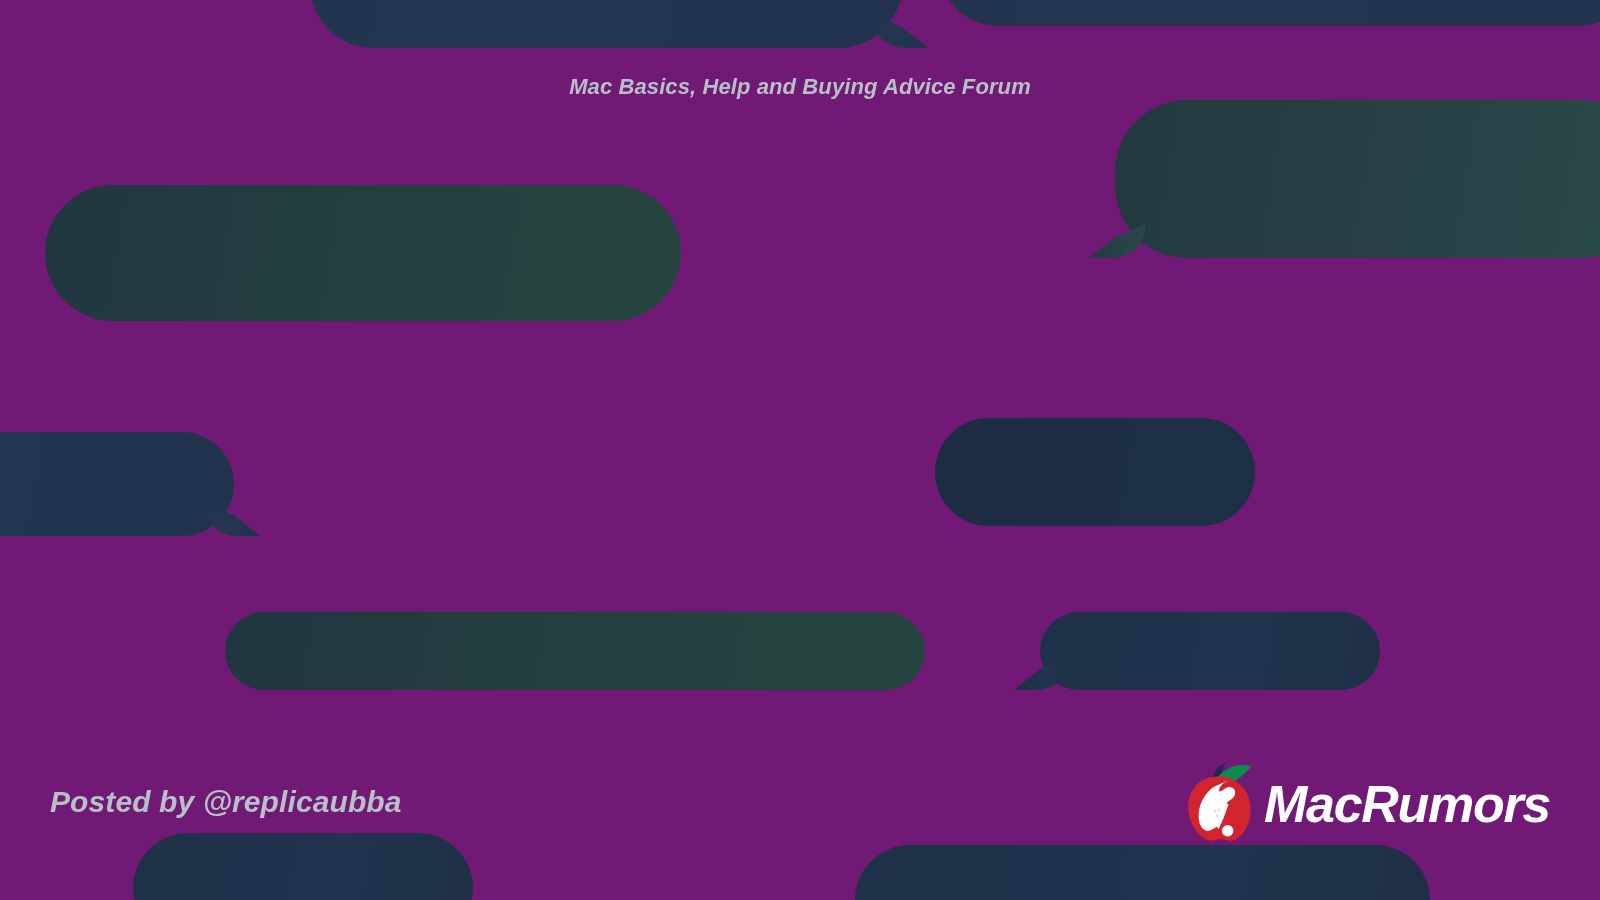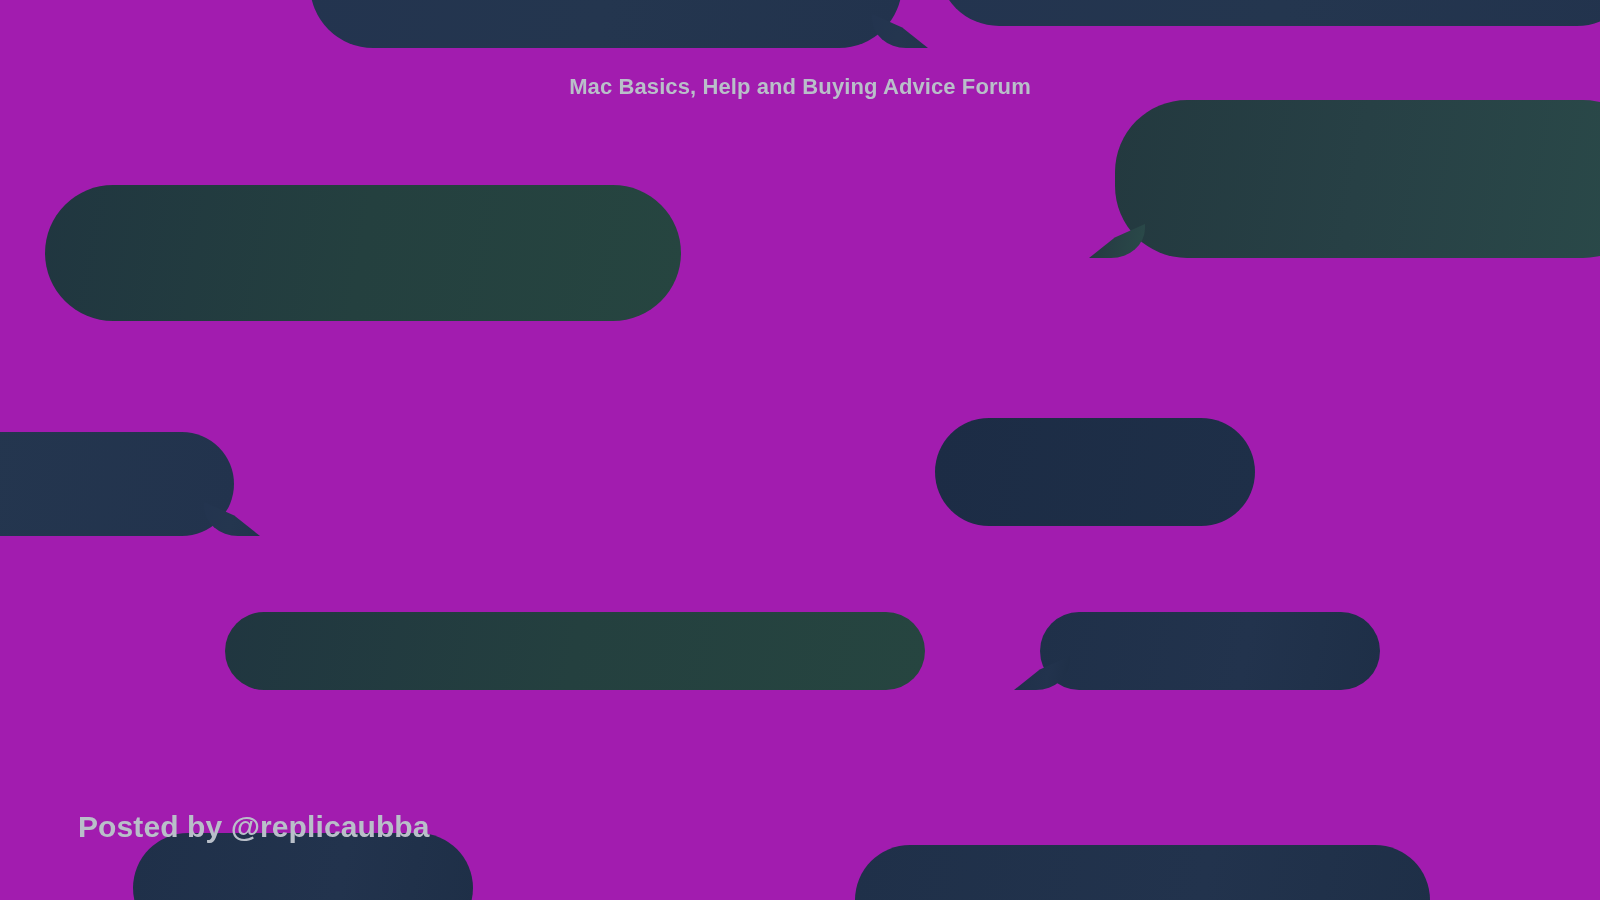--- a/index.html
+++ b/index.html
@@ -89,21 +89,21 @@
     font-weight: bold;
     line-height: 1.34;
     color: #ffffff;
     letter-spacing: -1.2px;
   }
 
   #footer {
     position: absolute;
     left: 0; right: 0;
     bottom: 56px;
-    padding: 0 78px;
+    padding: 0 50px;
     display: flex;
     align-items: center;
     justify-content: space-between;
   }
 
   #posted-by {
     font-size: 30px;
     font-weight: bold;
     color: #b9bfc9;
     letter-spacing: 0.1px;
@@ -121,21 +121,21 @@
     color: #ffffff;
     letter-spacing: -1.3px;
     line-height: 1;
     position: relative;
     top: 2px;
   }
 </style>
 </head>
 <body>
 
-<div id="card" style="background: #a21caf;">
+<div id="card" style="background: #701a75; font-style: italic;">
 
   <div id="bubbles">
       <div class="bubble tone-blue tail-right" style="left: 310px; top: -78px; width: 592px; height: 126px; border-radius: 63px;"></div>
       <div class="bubble tone-blue" style="left: 938px; top: -96px; width: 700px; height: 122px; border-radius: 61px;"></div>
       <div class="bubble tone-teal tail-left" style="left: 1115px; top: 100px; width: 540px; height: 158px; border-radius: 72px;"></div>
       <div class="bubble tone-teal2" style="left: 45px; top: 185px; width: 636px; height: 136px; border-radius: 68px;"></div>
       <div class="bubble tone-blue tail-right" style="left: -290px; top: 432px; width: 524px; height: 104px; border-radius: 52px;"></div>
       <div class="bubble tone-faint" style="left: 935px; top: 418px; width: 320px; height: 108px; border-radius: 54px;"></div>
       <div class="bubble tone-teal2" style="left: 225px; top: 612px; width: 700px; height: 78px; border-radius: 39px;"></div>
       <div class="bubble tone-blue2 tail-left" style="left: 1040px; top: 612px; width: 340px; height: 78px; border-radius: 39px;"></div>
@@ -145,15 +145,42 @@
 
   <div id="content">
 
     <div id="forum-name" style="color: rgb(185, 191, 201);">Mac Basics, Help and Buying Advice Forum</div>
 
 
     <div id="footer">
 
       <div id="posted-by" style="color: rgb(185, 191, 201);">Posted by @replicaubba</div>
 
+      <div id="brand">
+
+        <svg id="brand-mark" viewBox="0 0 100 102" aria-hidden="true">
+
+          <path class="leaf-accent" d="M44 28 C44 16 50 7 60 3 C56 12 55 20 57 28 Z" fill="#1d2b5c"></path>
+
+          <path class="leaf" d="M47 27 C56 10 73 3 92 7 C80 22 66 31 50 31 Z" fill="#0e8a4f"></path>
+
+          <path class="apple" d="M50 20 C34 20 20 30 16 47 C11 67 22 90 38 97 C45 100 50 96 55 96
+                                 C60 96 65 100 72 97 C86 90 94 70 90 50 C86 32 70 20 54 20 Z" fill="#d1242f"></path>
+
+          <path class="mark" d="M70 24 C62 24 54 29 52 38 C58 38 59 34 63 33 C69 32 73 36 72 41
+                                C71 47 64 49 60 54 C55 60 54 69 55 76 C47 84 41 87 37 86
+                                C30 84 26 74 28 62 C30 48 40 34 52 30 C57 28 64 24 70 24 Z" fill="#ffffff"></path>
+
+          <circle class="mark" cx="63" cy="86" r="7" fill="#ffffff"></circle>
+          <path class="mark" d="M36 54 C44 48 56 48 64 54 C60 66 56 76 52 84 C46 78 40 66 36 54 Z" fill="#ffffff"></path>
+
+          <g class="seeds">
+            <rect x="47" y="60" width="2" height="4" rx="1" fill="#cfd6de"></rect>
+            <rect x="51" y="59" width="2" height="4" rx="1" fill="#cfd6de"></rect>
+            <rect x="49" y="66" width="2" height="4" rx="1" fill="#cfd6de"></rect>
+          </g>
+        </svg>
+
+        <div id="brand-word" style="color: rgb(255, 255, 255);">MacRumors</div>
+      </div>
     </div>
   </div>
 </div>
 
 </body></html>

